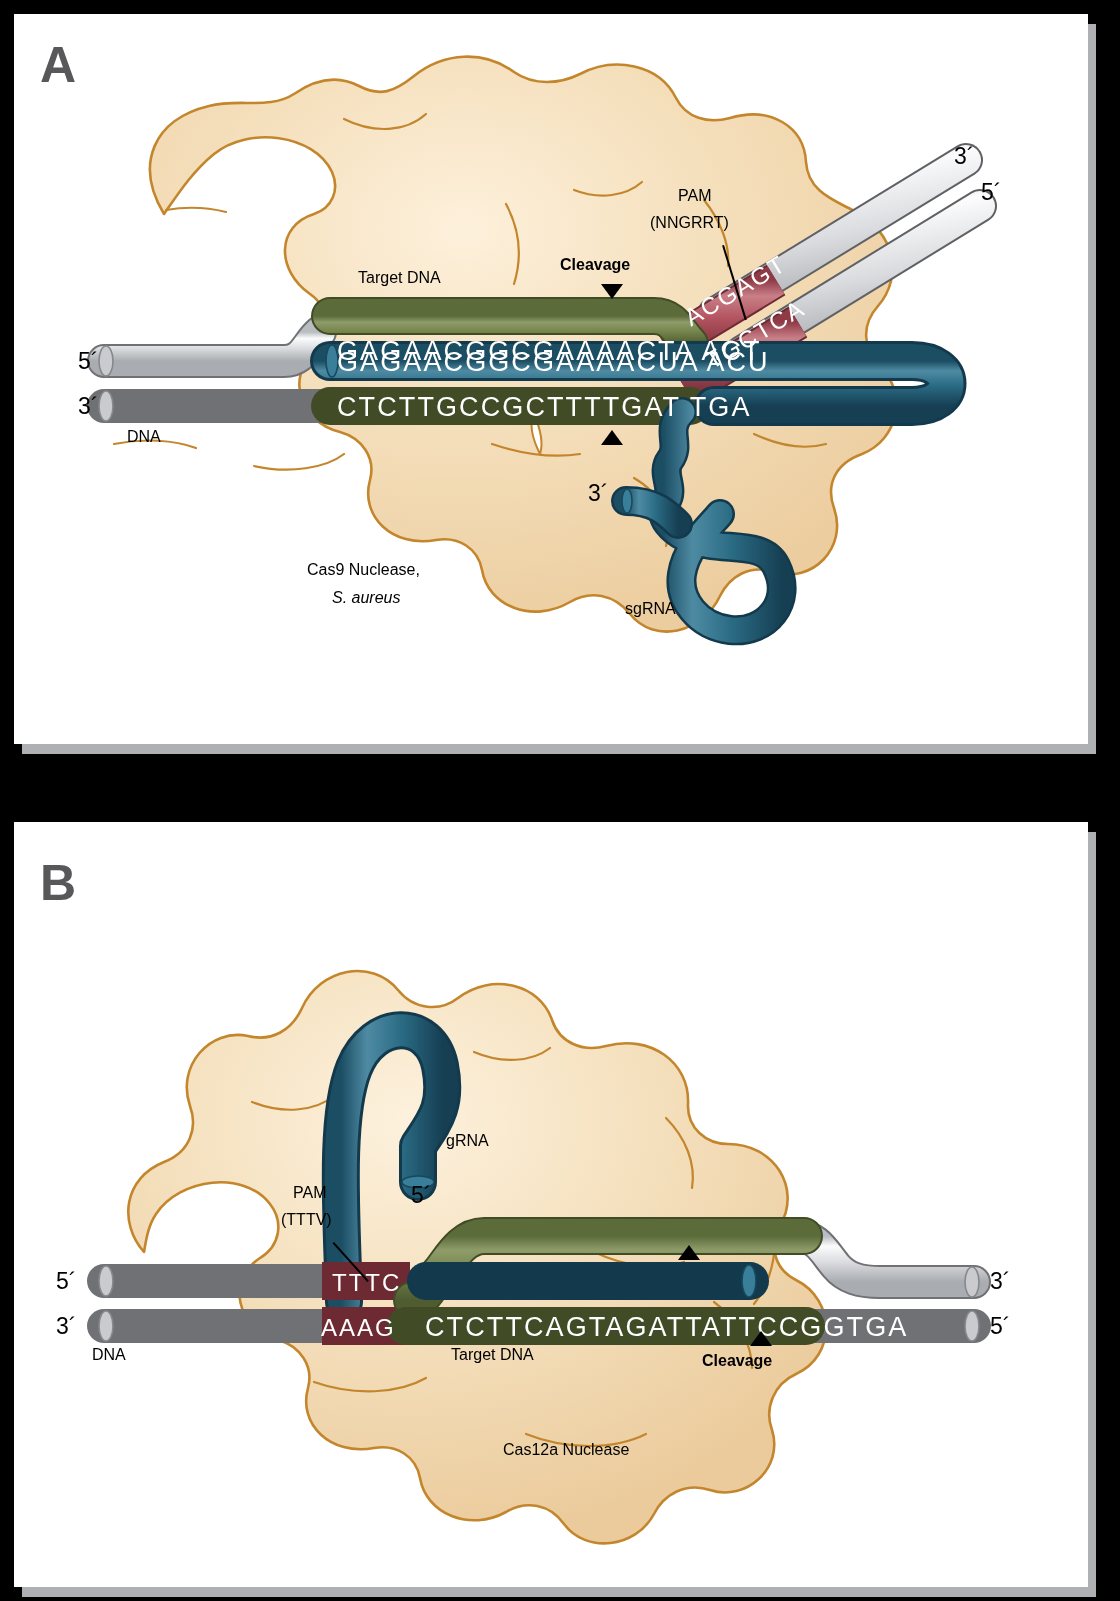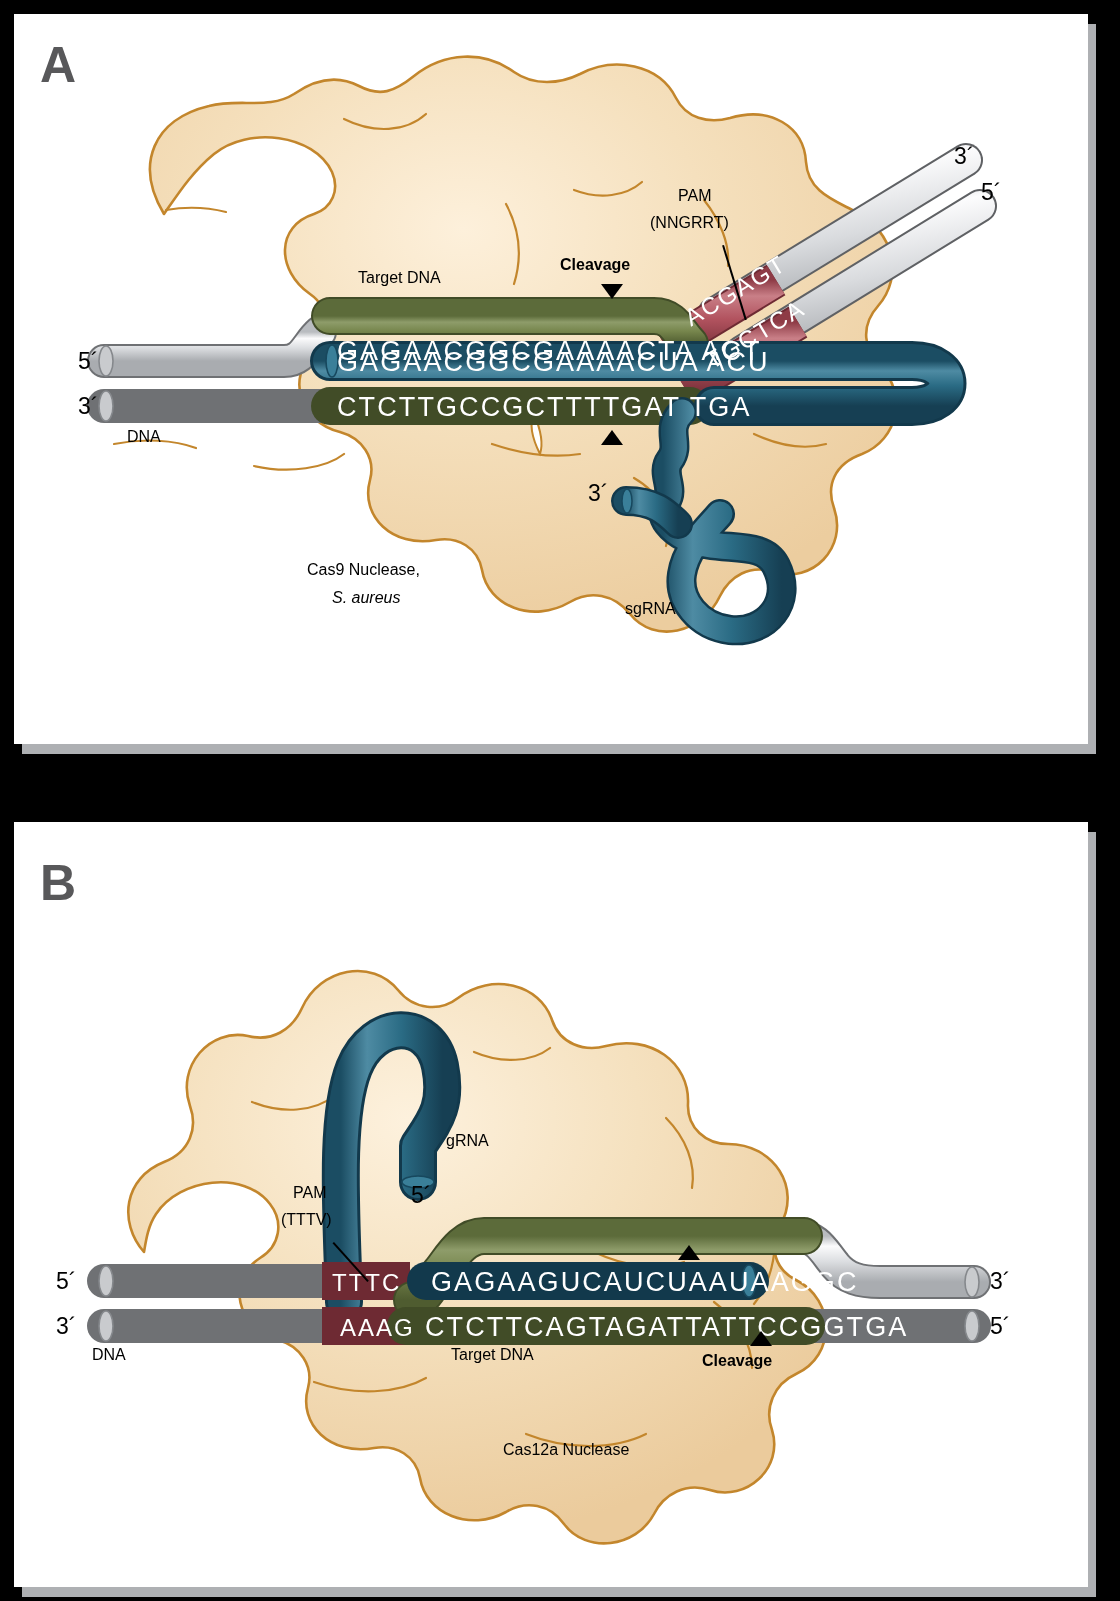--- a/index.html
+++ b/index.html
@@ -283,24 +283,23 @@
     <path d="M398,478 C412,478 416,462 426,450 C436,438 448,414 470,414 L790,414" stroke="url(#greenTubeB)" stroke-width="34" fill="none" stroke-linecap="round" stroke-linejoin="round"></path>
 
     <path d="M392,504 L792,504" stroke="#414c27" stroke-width="38" fill="none" stroke-linecap="round"></path>
     <path d="M392,504 L792,504" stroke="url(#greenTubeB)" stroke-width="34" fill="none" stroke-linecap="round"></path>
 
     <path d="M412,459 L736,459" stroke="#12394c" stroke-width="38" fill="none" stroke-linecap="round"></path>
     <path d="M412,459 L736,459" stroke="url(#blueTubeB)" stroke-width="34" fill="none" stroke-linecap="round"></path>
     <ellipse cx="735" cy="459" rx="7" ry="16" fill="#3a7f99" stroke="#17485e" stroke-width="1.6"></ellipse>
   </svg>
 
-  <div class="seq" style="left:417px;top:445px;">GAGAAGUCAUCUAAUAAGGC</div>
   <div class="seq" style="left:411px;top:490px;text-align:right;">CTCTTCAGTAGATTATTCCGGTGA</div>
   <div class="seq pam" style="left:318px;top:447px;">TTTC</div>
-  <div class="seq pam" style="left:326px;top:492px;text-align:center;">AAAG</div>
+  <div class="seq pam" style="left:307px;top:492px;text-align:center;">AAAG</div>
 
   <div class="lbl" style="left:432px;top:310px;">gRNA</div>
   <div class="lbl prime" style="left:397px;top:360px;">5´</div>
 
   <div class="lbl" style="left:279px;top:362px;">PAM</div>
   <div class="lbl" style="left:267px;top:389px;">(TTTV)</div>
   <div class="leader" style="left:320px;top:420px;width:52px;transform:rotate(48deg);"></div>
 
   <div class="lbl" style="left:437px;top:524px;">Target DNA</div>
   <div class="lbl" style="left:78px;top:524px;">DNA</div>

